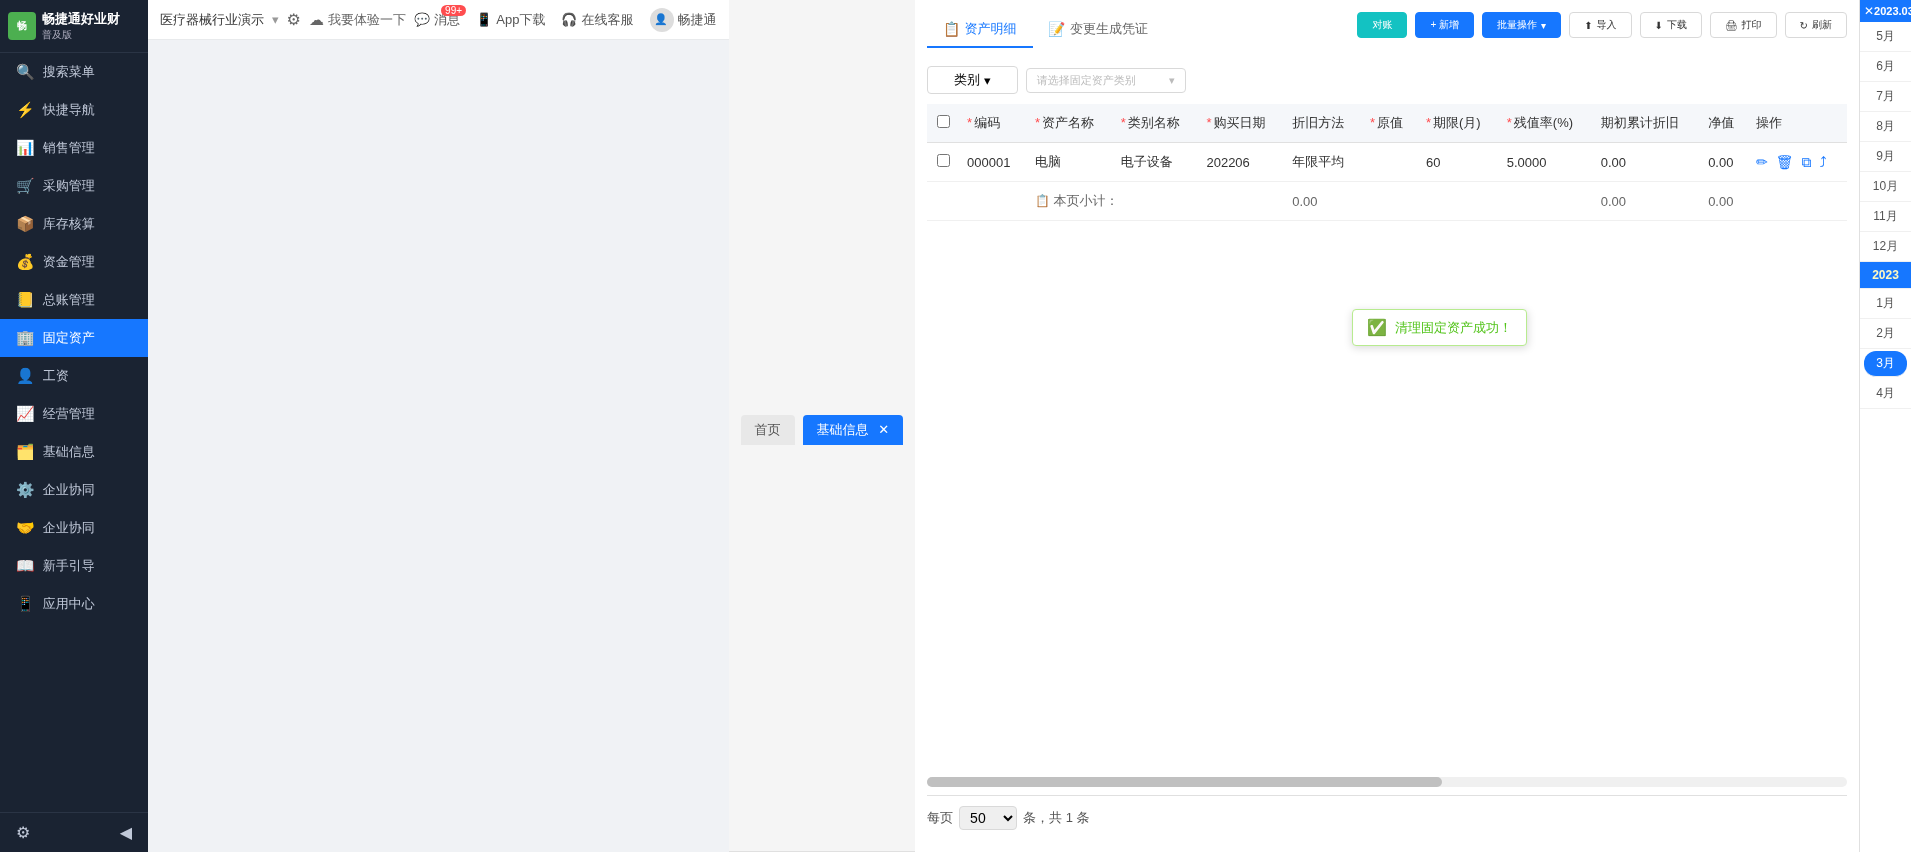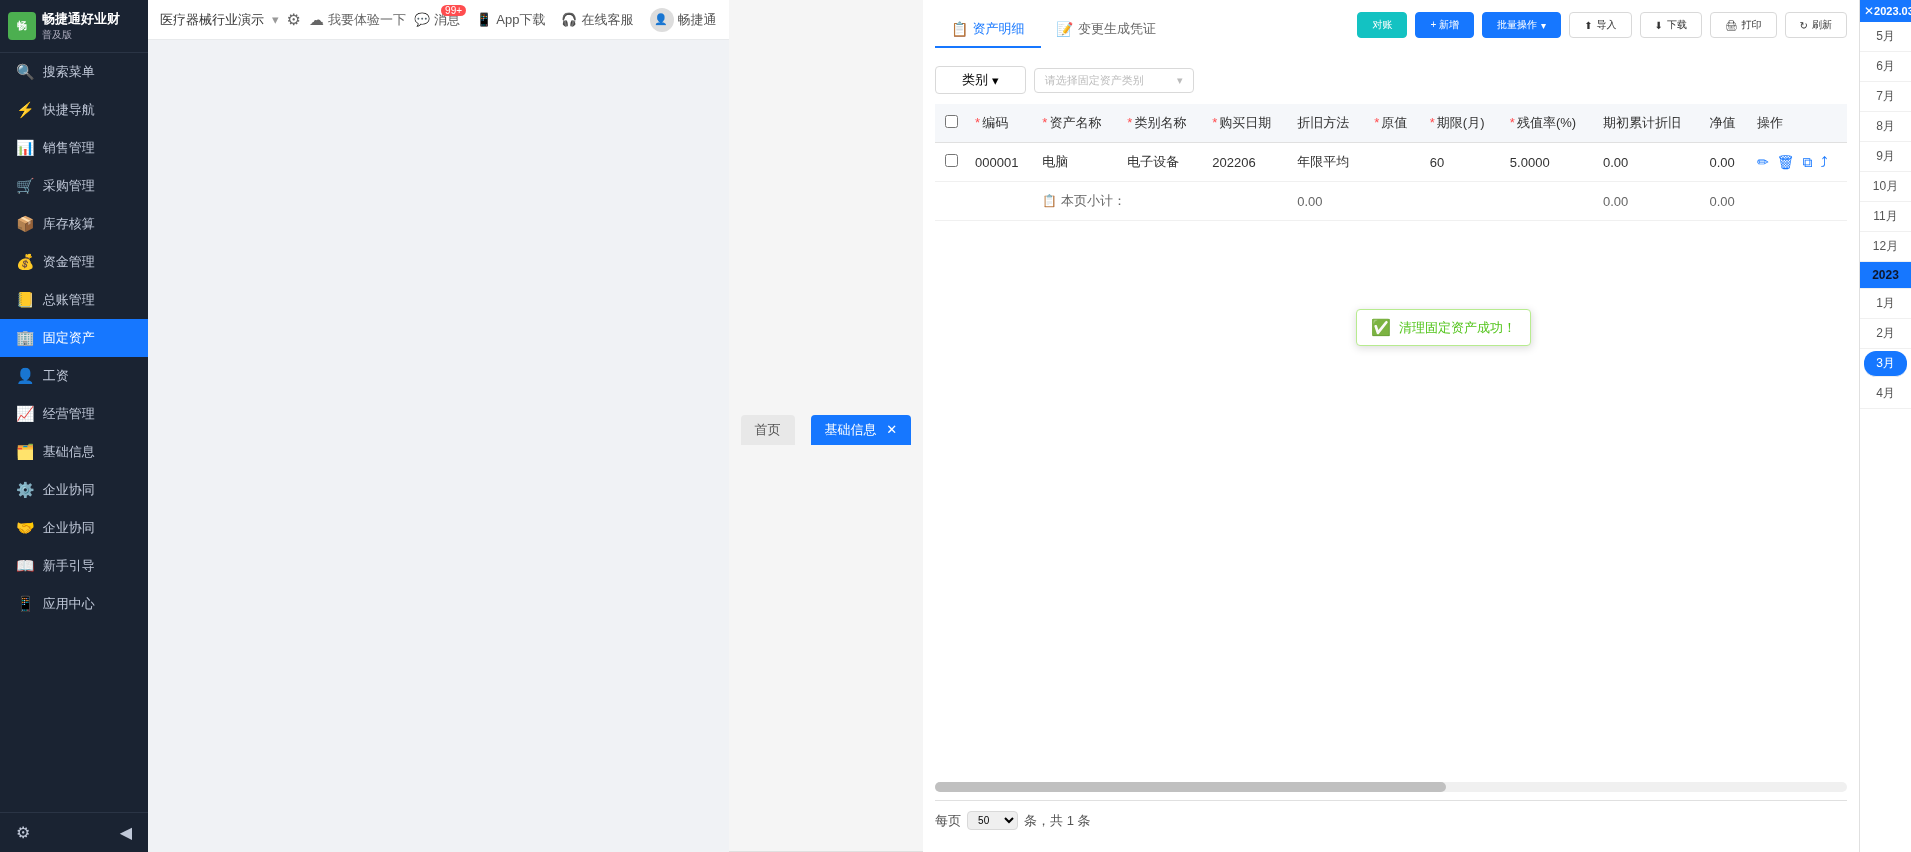--- a/index.html
+++ b/index.html
@@ -76,21 +76,21 @@
       display: flex;
       flex-direction: row;
       overflow: hidden;
     }
 
     
     .tab-bar {
       background: #f5f5f5;
       display: flex; align-items: center;
       padding: 8px 12px 0;
-      gap: 16px;
+      gap: 8px;
       border-bottom: 1px solid #e0e0e0;
     }
     .tab-item {
       padding: 6px 14px;
       border-radius: 4px 4px 0 0;
       cursor: pointer;
       font-size: 13px;
       background: #e8e8e8;
       color: #555;
     }
@@ -221,21 +221,21 @@
       padding: 10px 0;
       display: flex; align-items: center; gap: 6px;
       color: #555; font-size: 13px;
       border-top: 1px solid #e0e0e0;
       margin-top: 4px;
     }
     .page-select {
       border: 1px solid #d9d9d9;
       border-radius: 4px;
       padding: 2px 6px;
-      font-size: 10px;
+      font-size: 14px;
     }
 
     
     .table-scroll-bar {
       height: 10px;
       background: #f0f0f0;
       border-radius: 5px;
       margin: 4px 0;
     }
     .table-scroll-bar-inner {
@@ -278,21 +278,21 @@
     }
     .timeline-item.active {
       background: #1677ff;
       color: white;
       border-radius: 12px;
       margin: 2px 4px;
       padding: 4px 2px;
     }
     .timeline-item.year-label {
       background: #1677ff;
-      color: #0f172a;
+      color: #fef9c3;
       font-weight: bold;
     }
   </style>
 </head>
 <body>
 
 <div class="sidebar">
   <div class="sidebar-header">
     <div class="sidebar-logo-icon">畅</div>
     <div class="sidebar-title-block">

